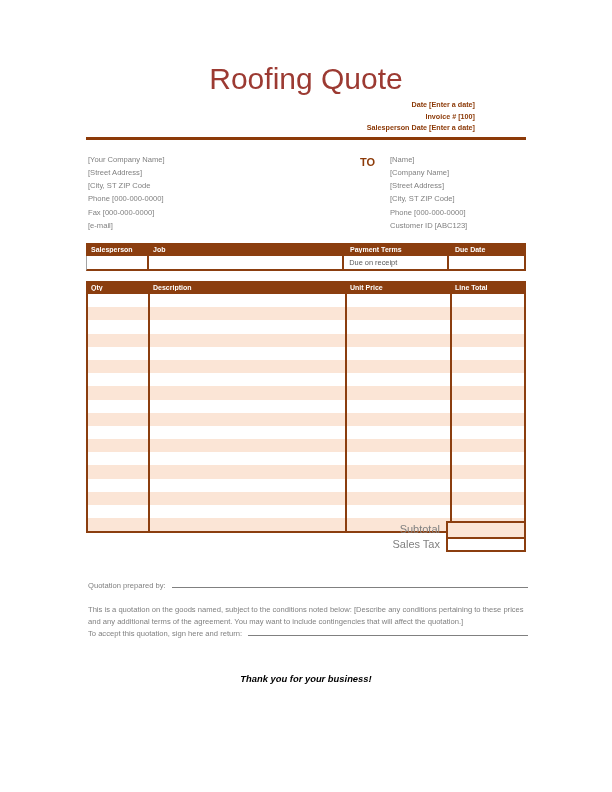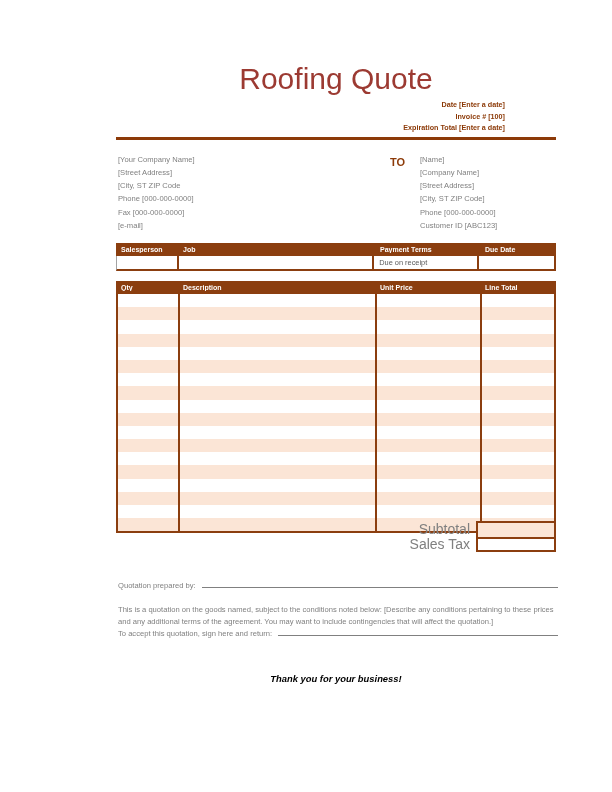--- a/index.html
+++ b/index.html
@@ -16,21 +16,20 @@
     color: #808080;
     overflow: hidden;
   }
 
   .page {
     position: absolute;
     left: 0; top: 0;
     width: 552px;
     height: 792px;
     box-sizing: border-box;
-    margin-left: 30px;
   }
 
   
   .title {
     position: absolute;
     left: 0;
     top: 62px;
     width: 612px;
     text-align: center;
     font-size: 30px;
@@ -208,21 +207,21 @@
   }
   .tot-row {
     display: flex;
     height: 15.5px;
     align-items: stretch;
   }
   .tot-label {
     width: 116px;
     text-align: center;
     padding-right: 6px;
-    font-size: 14px;
+    font-size: 11px;
     color: #808080;
     display: flex;
     align-items: center;
     justify-content: flex-end;
     box-sizing: border-box;
   }
   .tot-box {
     width: 80px;
     box-sizing: border-box;
     border: 2px solid #8B3E0F;
@@ -304,21 +303,21 @@
   <div class="meta">
     <div class="meta-line">
       <span class="meta-label">Date</span>
       <span class="meta-value">[Enter a date]</span>
     </div>
     <div class="meta-line">
       <span class="meta-label">Invoice #</span>
       <span class="meta-value">[100]</span>
     </div>
     <div class="meta-line">
-      <span class="meta-label">Expiration Total</span>
+      <span class="meta-label">Salesperson Date</span>
       <span class="meta-value">[Enter a date]</span>
     </div>
   </div>
 
   <div class="top-rule"></div>
 
   <div class="addr-from">
     <div class="addr-line">[Your Company Name]</div>
     <div class="addr-line">[Street Address]</div>
     <div class="addr-line">[City, ST  ZIP Code</div>

